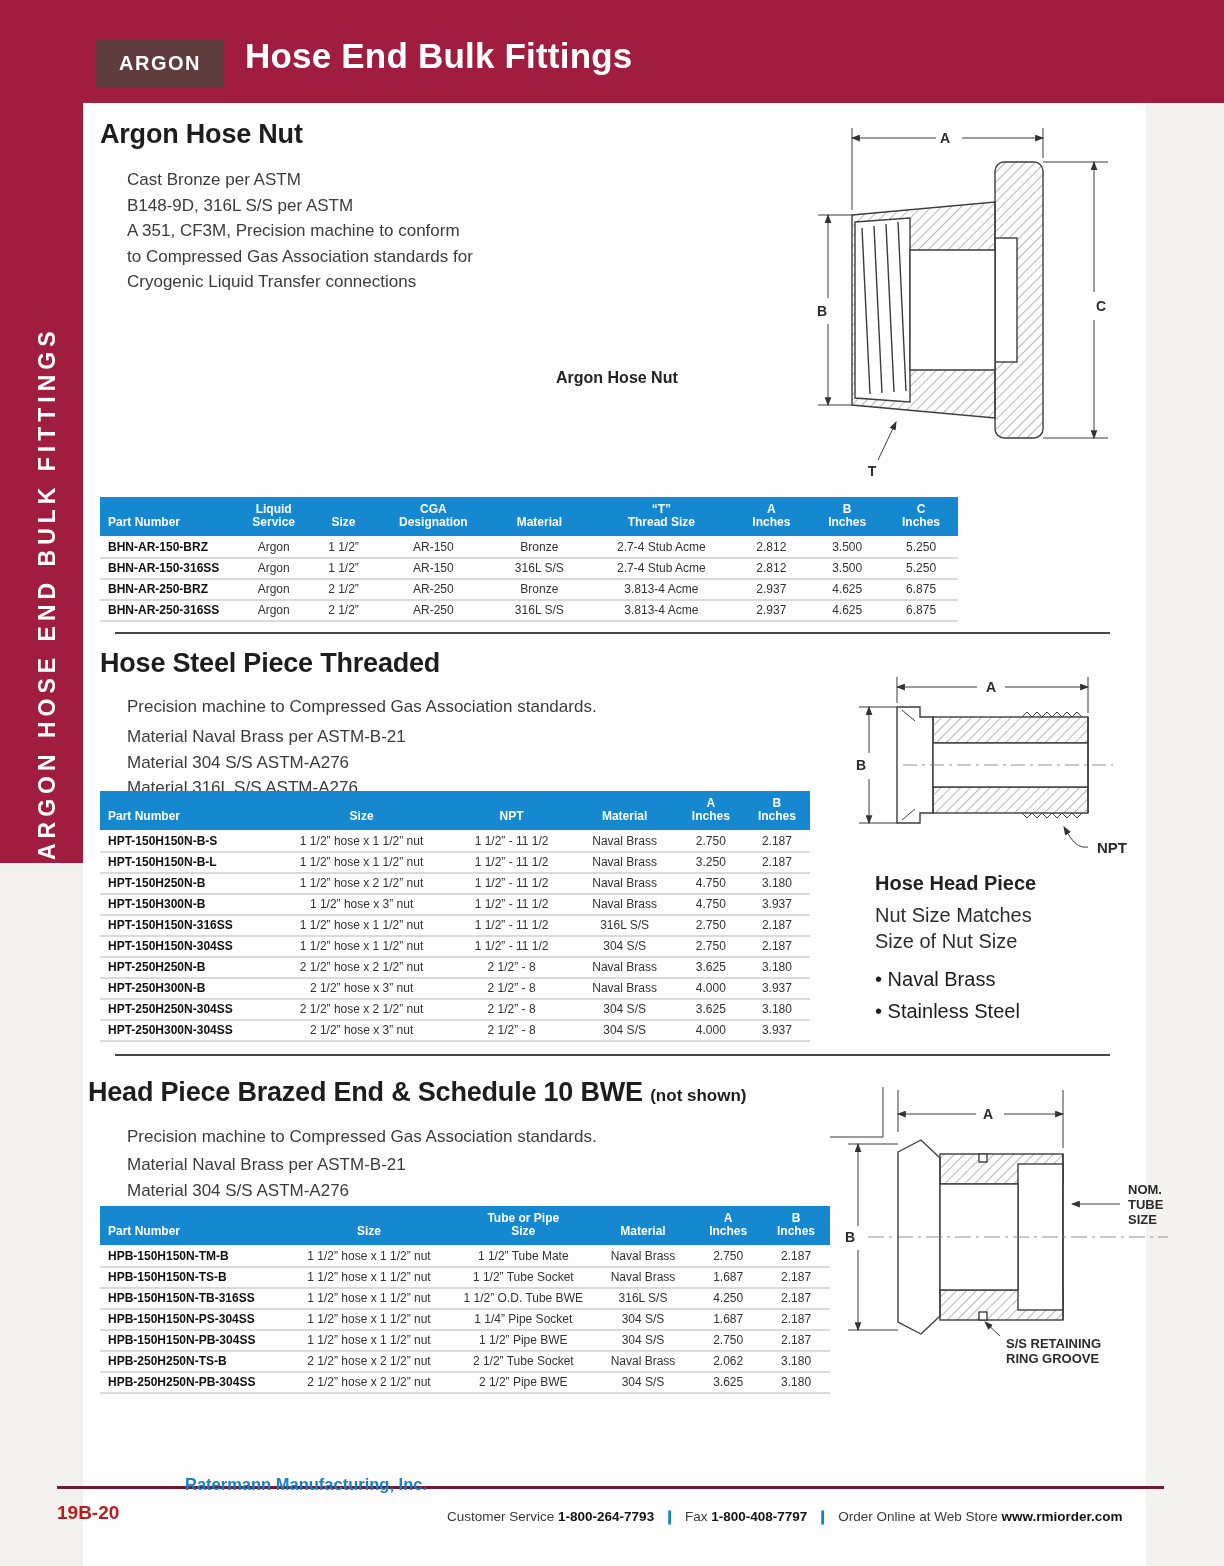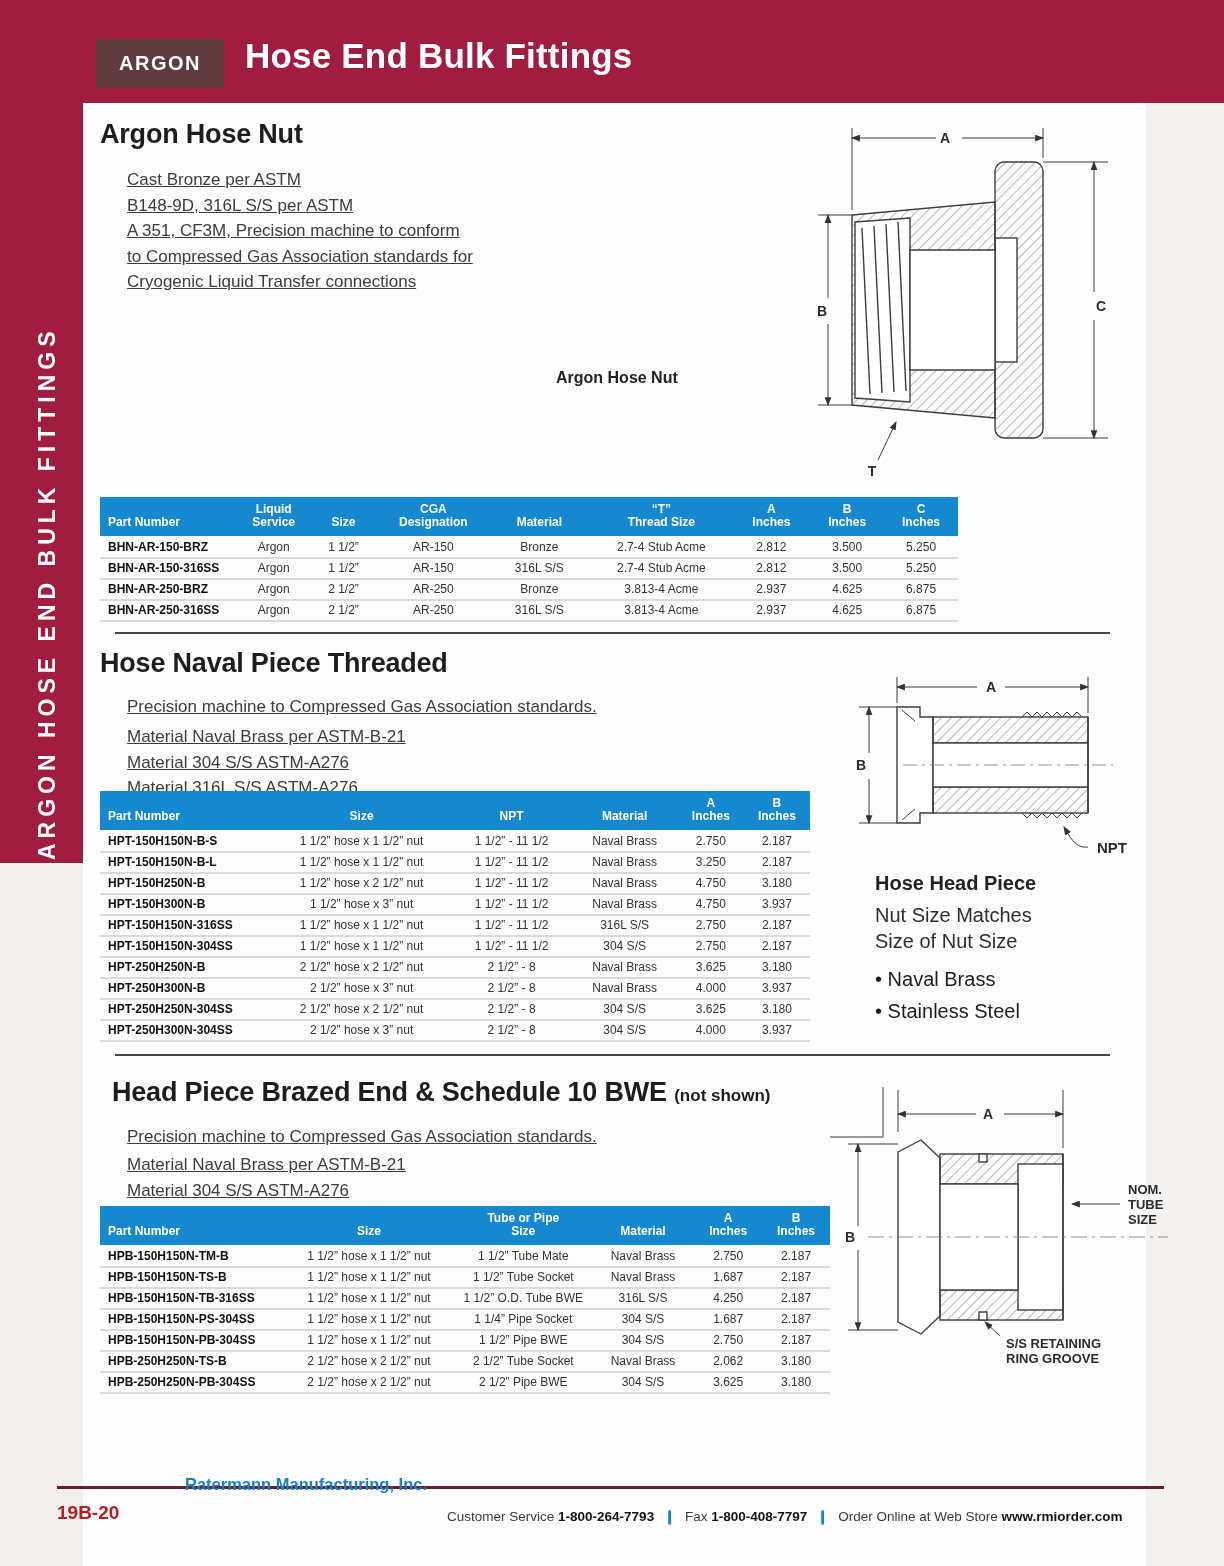--- a/index.html
+++ b/index.html
@@ -25,21 +25,21 @@
   }
   .sidebar{left:0;top:103px;width:83px;height:760px;background:#A01D3F;}
   .vtext{
     left:34px;top:860px;width:704px;
     transform:rotate(-90deg);transform-origin:0 0;
     color:#fff;font-weight:bold;font-size:23px;letter-spacing:5px;white-space:nowrap;
   }
   
   .h2{font-weight:800;font-size:27px;color:#1d1d1d;letter-spacing:-.2px;}
   .h2 .suffix{font-size:17px;font-weight:800;letter-spacing:0;}
-  .desc{font-size:17px;line-height:25.5px;color:#3c3c3c;white-space:pre-line;text-decoration:underline;}
+  .desc{font-size:17px;line-height:25.5px;color:#3c3c3c;white-space:pre-line;}
   .caption{font-weight:bold;font-size:16px;color:#222;}
   .divider{height:2px;background:#474747;}
   
   table.t{border-collapse:collapse;table-layout:fixed;width:100%;font-size:12px;}
   table.t thead th{
     background:#1688D0;color:#fff;font-weight:bold;vertical-align:bottom;
     padding:6px 3px 7px;line-height:13px;text-align:center;border:none;
   }
   table.t thead th:first-child{text-align:left;padding-left:8px;}
   table.t td{
@@ -209,21 +209,21 @@
         <td>3.813-4 Acme</td>
         <td>2.937</td>
         <td>4.625</td>
         <td>6.875</td>
       </tr>
     </tbody>
   </table>
 
 <div class="abs divider" style="left:115px;top:632px;width:995px;"></div>
 
-<div class="abs h2" style="left:100px;top:648px;">Hose Naval Piece Threaded</div>
+<div class="abs h2" style="left:100px;top:648px;">Hose Steel Piece Threaded</div>
 <div class="abs desc" style="left:127px;top:694px;width:620px;">Precision machine to Compressed Gas Association standards.</div>
 <div class="abs desc" style="left:127px;top:724px;width:620px;">Material Naval Brass per ASTM-B-21
 Material 304 S/S ASTM-A276
 Material 316L S/S ASTM-A276</div>
 
 <svg class="abs" style="left:845px;top:665px;" width="300" height="205" viewBox="0 0 300 205">
   <g stroke="#3d3d3d" stroke-width="1.4" fill="none">
 
     <path d="M52,42 h23 v10 h13 v96 h-13 v10 h-23 z" fill="#fff"></path>
     <line x1="57" y1="45" x2="70" y2="56" stroke-width="1"></line>
@@ -354,21 +354,21 @@
         <td>2 1/2” - 8</td>
         <td>304 S/S</td>
         <td>4.000</td>
         <td>3.937</td>
       </tr>
     </tbody>
   </table>
 
 <div class="abs divider" style="left:115px;top:1054px;width:995px;"></div>
 
-<div class="abs h2" style="left:112px;top:1077px;">
+<div class="abs h2" style="left:88px;top:1077px;">
   <span>Head Piece Brazed End &amp; Schedule 10 BWE</span>
   <span class="suffix">(not shown)</span>
 </div>
 <div class="abs desc" style="left:127px;top:1124px;width:620px;">Precision machine to Compressed Gas Association standards.</div>
 <div class="abs desc" style="left:127px;top:1152px;width:620px;">Material Naval Brass per ASTM-B-21
 Material 304 S/S ASTM-A276
 Material 316L S/S ASTM-A276</div>
 
 <svg class="abs" style="left:828px;top:1082px;" width="372" height="285" viewBox="0 0 372 285">
   <g stroke="#3d3d3d" stroke-width="1.4" fill="none">

